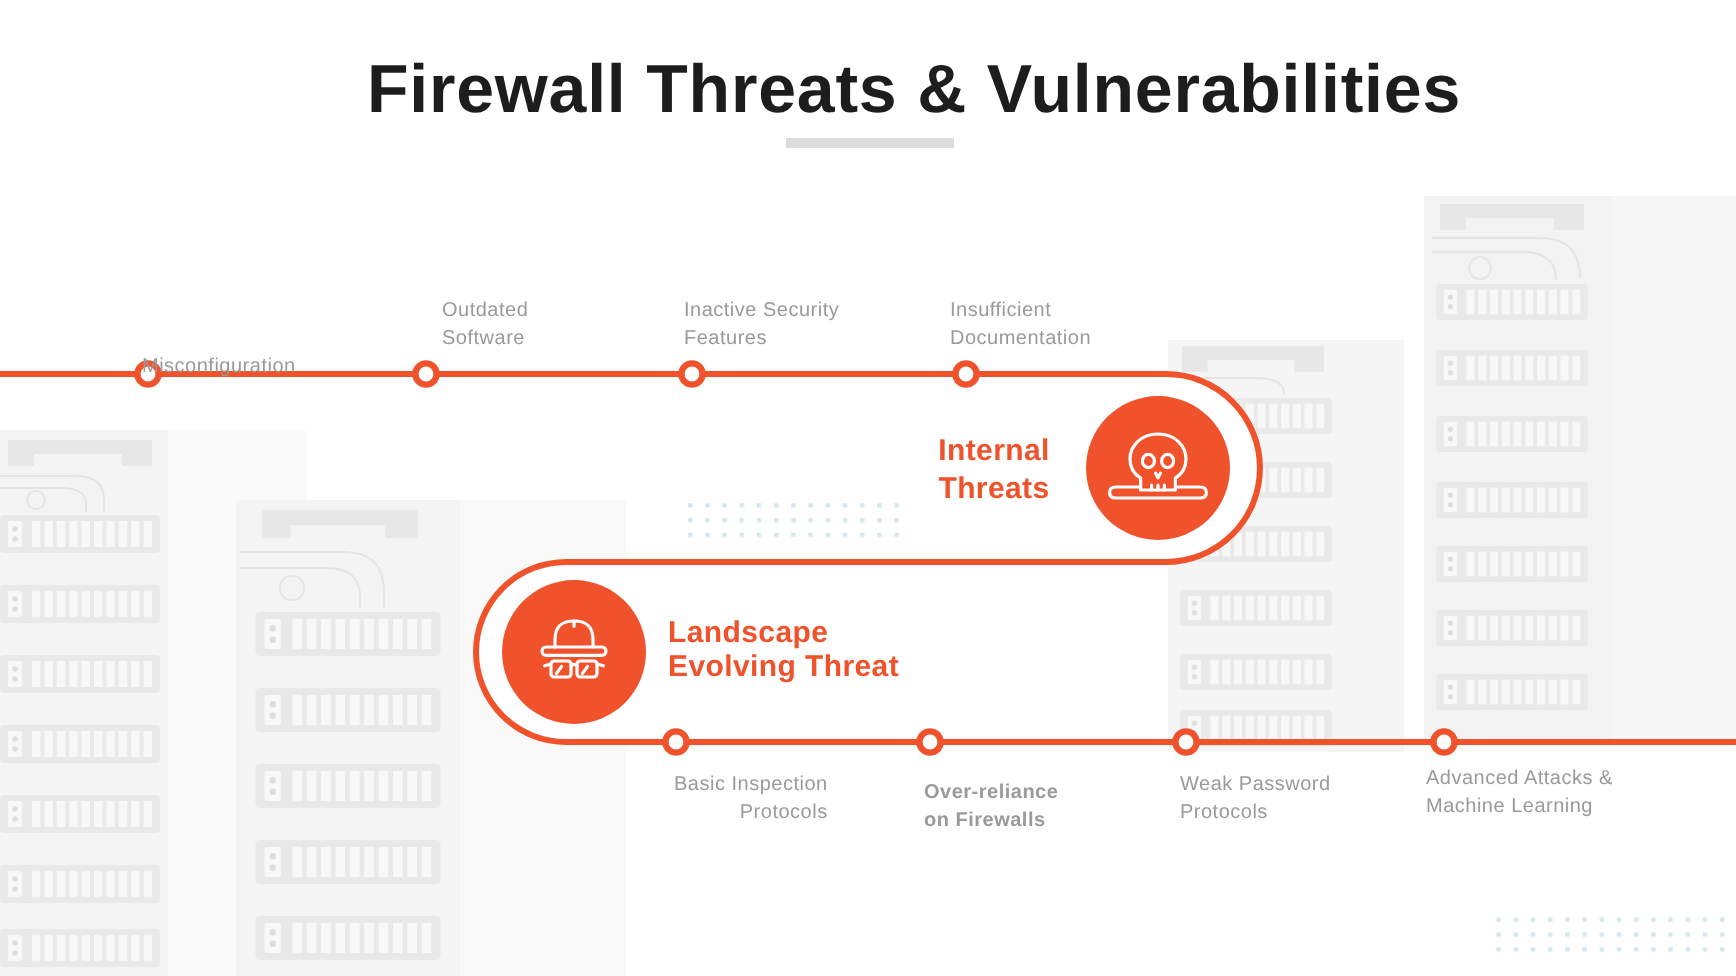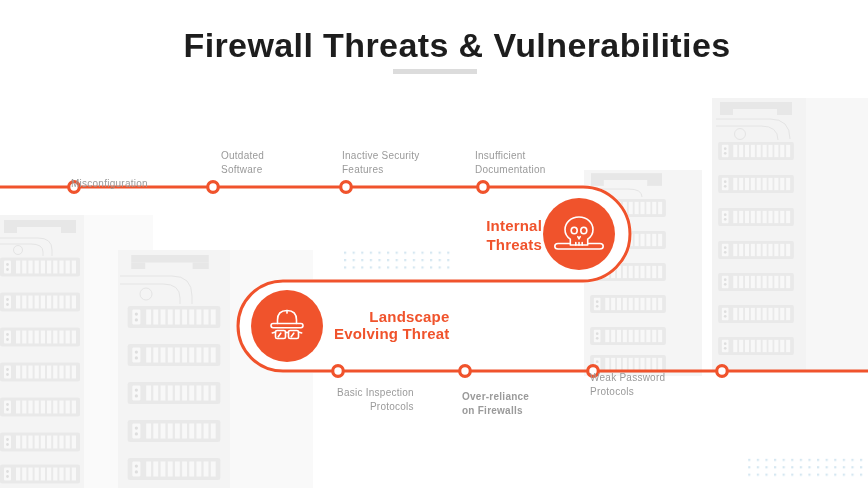--- a/index.html
+++ b/index.html
@@ -20,21 +20,21 @@
   }
   .t-label{
     position:absolute;font-size:10px;line-height:14px;letter-spacing:.25px;
     color:#9a9a9a;white-space:nowrap;
   }
   .t-label span{display:block;}
   .callout{
     position:absolute;font-size:15px;font-weight:700;letter-spacing:.2px;
     color:#f0532c;white-space:nowrap;
   }
-  .callout span{display:block;text-align:right;}
+  .callout span{display:block;}
   .callout.internal{left:452px;top:217px;width:90px;text-align:center;line-height:18.5px;}
   .callout.evolving{left:334px;top:309px;text-align:left;line-height:16.5px;}
 </style>
 </head>
 <body>
 
 <div class="stage">
 
   <svg width="868" height="488" viewBox="0 0 868 488" aria-hidden="true">
     <defs>
@@ -203,23 +203,27 @@
   </div>
 
   <div class="t-label" style="left:337px;top:386px;text-align:right;">
     <span>Basic Inspection</span>
       <span>Protocols</span>
   </div>
   <div class="t-label" style="left:462px;top:390px;font-weight:bold;">
     <span>Over-reliance</span>
       <span>on Firewalls</span>
   </div>
-  <div class="t-label" style="left:590px;top:371px;">
+  <div class="t-label" style="left:590px;top:386px;">
     <span>Weak Password</span>
       <span>Protocols</span>
+  </div>
+  <div class="t-label" style="left:713px;top:383px;">
+    <span>Advanced Attacks &amp;</span>
+      <span>Machine Learning</span>
   </div>
 
   <div class="callout internal">
     <span>Internal</span>
       <span>Threats</span>
   </div>
   <div class="callout evolving">
     <span>Landscape</span>
       <span>Evolving Threat</span>
   </div>

